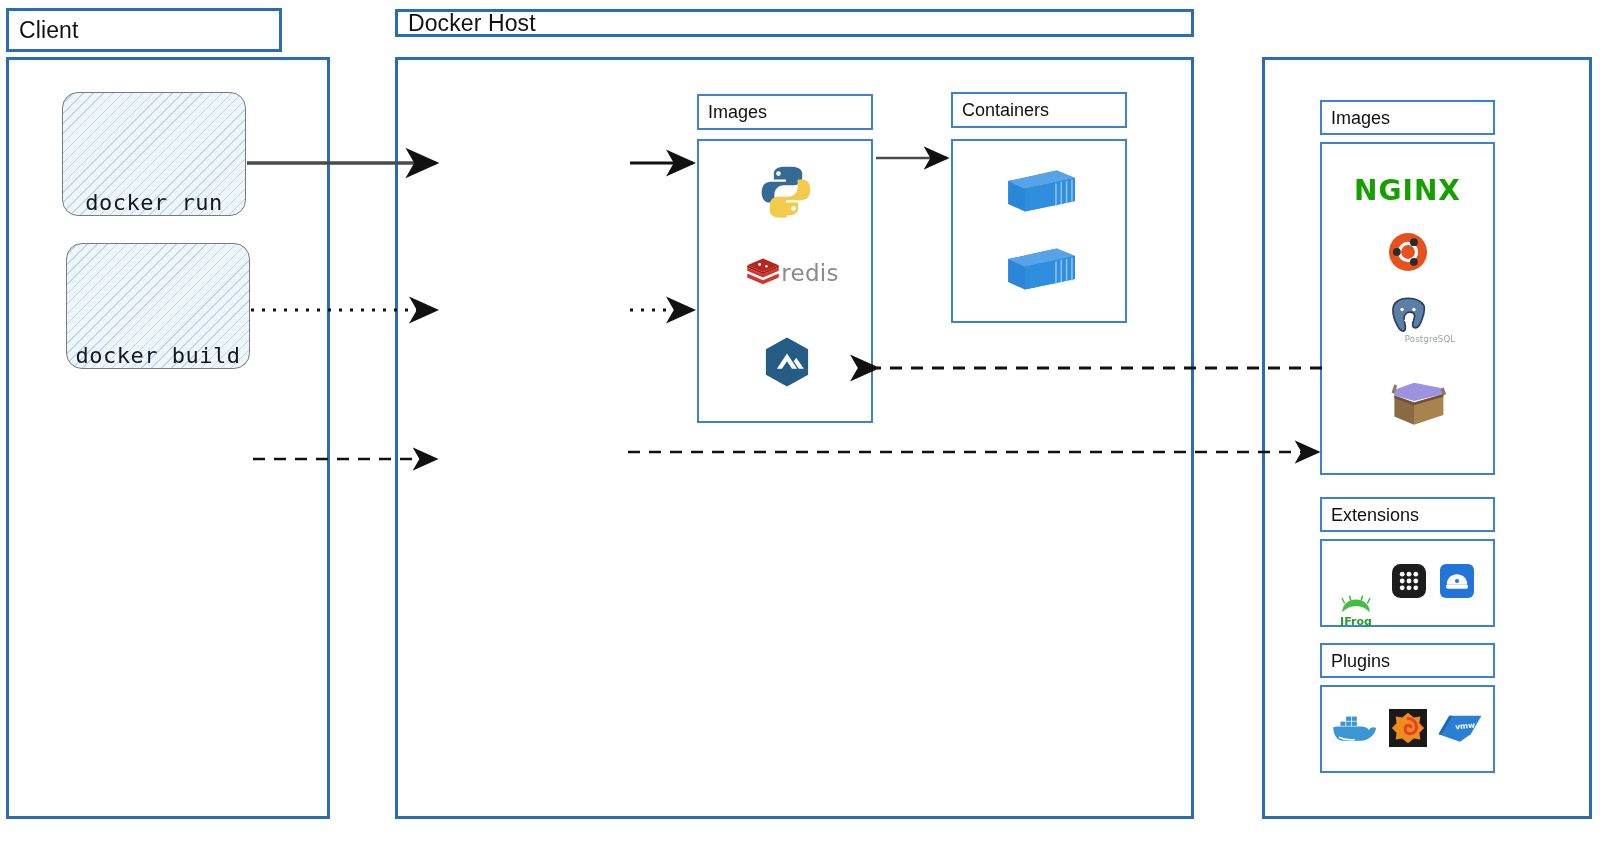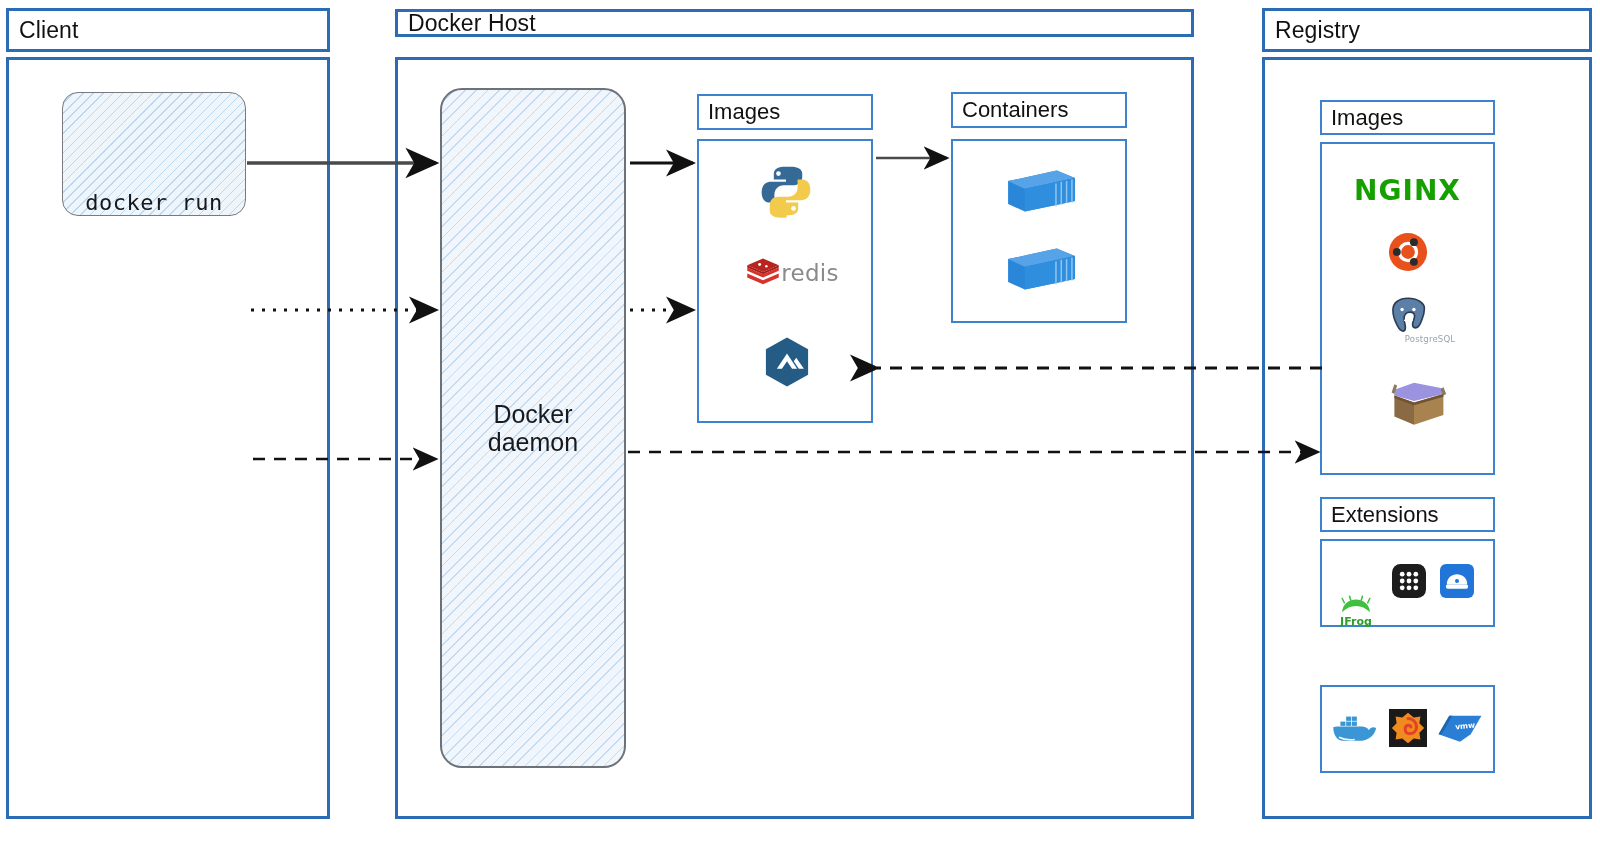--- a/index.html
+++ b/index.html
@@ -12,21 +12,21 @@
 
   
   .panel{position:absolute;border:3px solid #2b6cb5;background:#ffffff;box-sizing:border-box;}
   .panel-head{position:absolute;border:3px solid #2b6cb5;background:#ffffff;box-sizing:border-box;
               display:flex;align-items:center;}
   .panel-head span{padding-left:10px;font-size:23px;color:#111;letter-spacing:.1px;line-height:1;}
 
   .subpanel{position:absolute;border:2px solid #3d82cf;background:#ffffff;box-sizing:border-box;}
   .subhead{position:absolute;border:2px solid #3d82cf;background:#ffffff;box-sizing:border-box;
            display:flex;align-items:center;}
-  .subhead span{padding-left:9px;font-size:22px;color:#111;line-height:1;}
+  .subhead span{padding-left:9px;font-size:18px;color:#111;line-height:1;}
 
   
   .sketch{
     position:absolute;box-sizing:border-box;
     border:1.6px solid #777b80;
     border-radius:16px;
     background:
       repeating-linear-gradient(135deg,
         rgba(150,190,230,.55) 0px,
         rgba(150,190,230,.55) 1px,
@@ -63,40 +63,37 @@
   }
   .redis-txt{font-family:"DejaVu Sans",sans-serif;font-size:23px;color:#8b8b8b;letter-spacing:.3px;}
   .pg-txt{font-family:"DejaVu Sans",sans-serif;font-size:8.5px;color:#9aa3ad;letter-spacing:.2px;margin-top:-3px;padding-left:44px;}
   .jfrog-txt{font-family:"DejaVu Sans",sans-serif;font-weight:bold;font-size:11px;color:#2aa02a;margin-top:-4px;}
 </style>
 </head>
 <body>
 
 <div id="stage">
 
-  <div class="panel-head" style="left:6px;top:8px;width:324px;height:44px;">
+  <div class="panel-head" style="left:6px;top:8px;width:276px;height:44px;">
     <span>Client</span>
   </div>
   <div class="panel" style="left:6px;top:57px;width:324px;height:762px;"></div>
 
   <div class="sketch" style="left:62px;top:92px;width:184px;height:124px;">
     <span>docker run</span>
   </div>
+  <div class="sketch" style="left:66px;top:243px;width:184px;height:126px;">
+    <span>docker build</span>
+  </div>
 
   <div class="panel-head" style="left:395px;top:9px;width:799px;height:28px;">
     <span>Docker Host</span>
   </div>
   <div class="panel" style="left:395px;top:57px;width:799px;height:762px;"></div>
 
-  <div class="daemon" style="left:440px;top:88px;width:186px;height:680px;">
-    <div>
-      <div>Docker</div>
-      <div>daemon</div>
-    </div>
-  </div>
 
   <div class="subhead" style="left:697px;top:94px;width:176px;height:36px;">
     <span>Images</span>
   </div>
   <div class="subpanel" style="left:697px;top:139px;width:176px;height:284px;"></div>
 
   <div class="logo" style="left:755px;top:160px;width:62px;height:62px;">
     <svg width="58" height="58" viewBox="0 0 100 100">
       <path d="M49 8c-11 0-20 3-20 12v10h21v4H24c-9 0-16 6-16 18s6 18 14 18h8V56c0-9 7-16 16-16h18c8 0 14-6 14-14V20c0-8-8-12-19-12h-10z" fill="#366a96"></path>
       <circle cx="37" cy="20" r="4" fill="#ffffff"></circle>
@@ -150,23 +147,20 @@
       <path d="M30 32 L96 18 L96 48 L30 62 Z" fill="#2f8ede"></path>
       <g stroke="#8fc4f0" stroke-width="2">
         <line x1="78" y1="23" x2="78" y2="53"></line>
         <line x1="85" y1="22" x2="85" y2="51"></line>
         <line x1="92" y1="20" x2="92" y2="50"></line>
         <line x1="71" y1="25" x2="71" y2="55"></line>
       </g>
     </svg>
   </div>
 
-  <div class="panel-head" style="left:1262px;top:8px;width:330px;height:44px;">
-    <span>Registry</span>
-  </div>
   <div class="panel" style="left:1262px;top:57px;width:330px;height:762px;"></div>
 
   <div class="subhead" style="left:1320px;top:100px;width:175px;height:35px;">
     <span>Images</span>
   </div>
   <div class="subpanel" style="left:1320px;top:142px;width:175px;height:333px;"></div>
 
   <div class="logo" style="left:1330px;top:172px;width:155px;height:36px;">
     <span class="nginx-txt">NGINX</span>
   </div>
@@ -240,20 +234,23 @@
 
   <div class="logo" style="left:1439px;top:563px;width:36px;height:36px;">
     <svg width="34" height="34" viewBox="0 0 40 40">
       <rect x="0" y="0" width="40" height="40" rx="7" fill="#2175d9"></rect>
       <path d="M8 24 C8 16 14 12 20 12 C26 12 32 16 32 24 Z" fill="#ffffff"></path>
       <rect x="7" y="24" width="26" height="5" rx="2" fill="#ffffff"></rect>
       <circle cx="20" cy="20" r="2.4" fill="#2175d9"></circle>
     </svg>
   </div>
 
+  <div class="subhead" style="left:1320px;top:643px;width:175px;height:35px;">
+    <span>Plugins</span>
+  </div>
   <div class="subpanel" style="left:1320px;top:685px;width:175px;height:88px;"></div>
 
   <div class="logo" style="left:1328px;top:708px;width:52px;height:40px;">
     <svg width="50" height="36" viewBox="0 0 70 50">
       <g fill="#3a96d4">
         <rect x="16" y="16" width="7" height="6"></rect>
           <rect x="24" y="16" width="7" height="6"></rect>
         <rect x="32" y="16" width="7" height="6"></rect>
           <rect x="24" y="9" width="7" height="6"></rect>
         <rect x="32" y="9" width="7" height="6"></rect>

